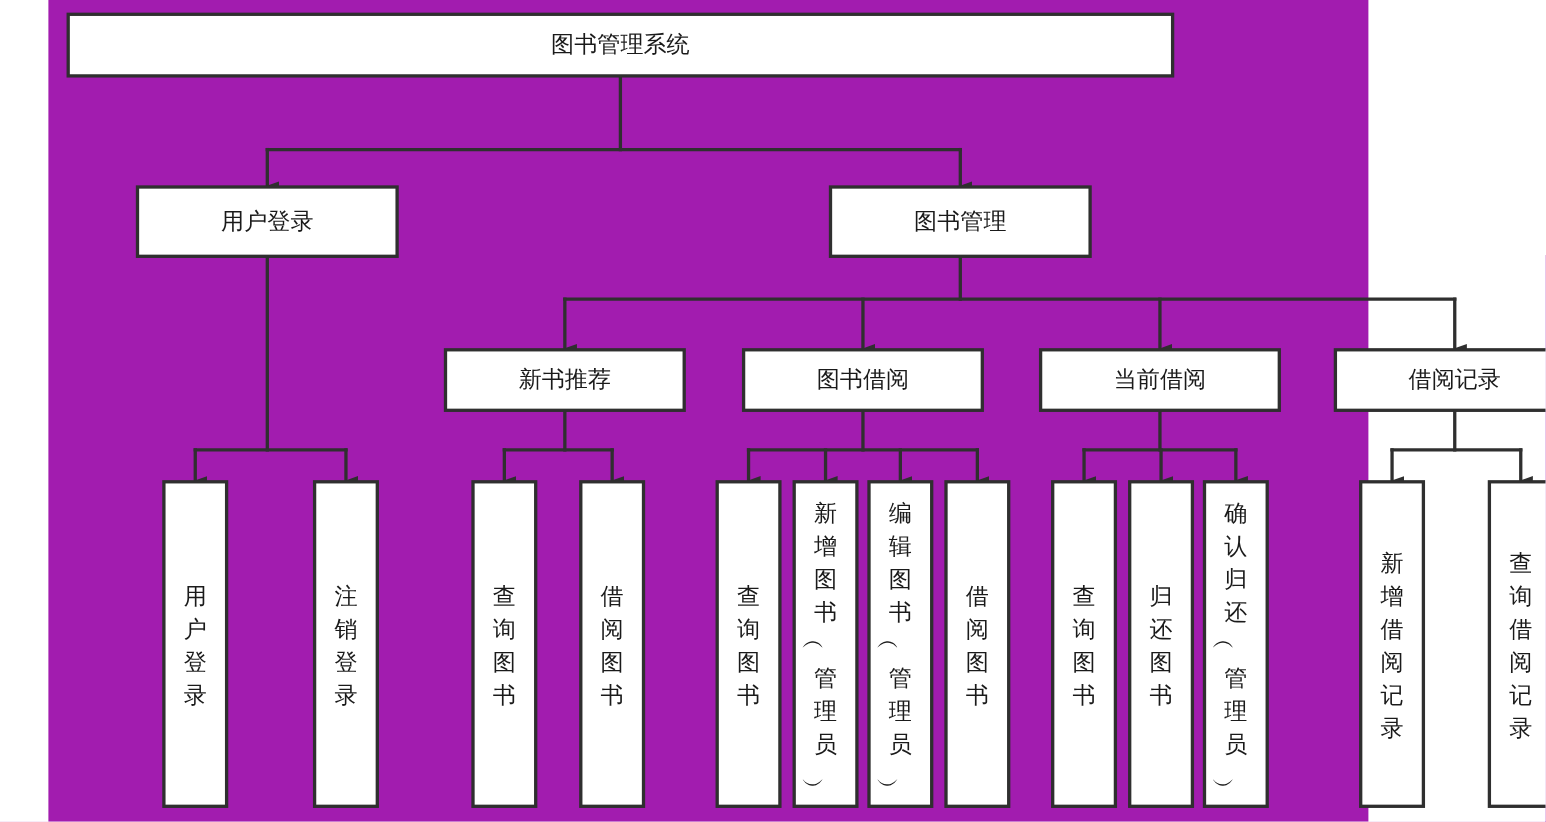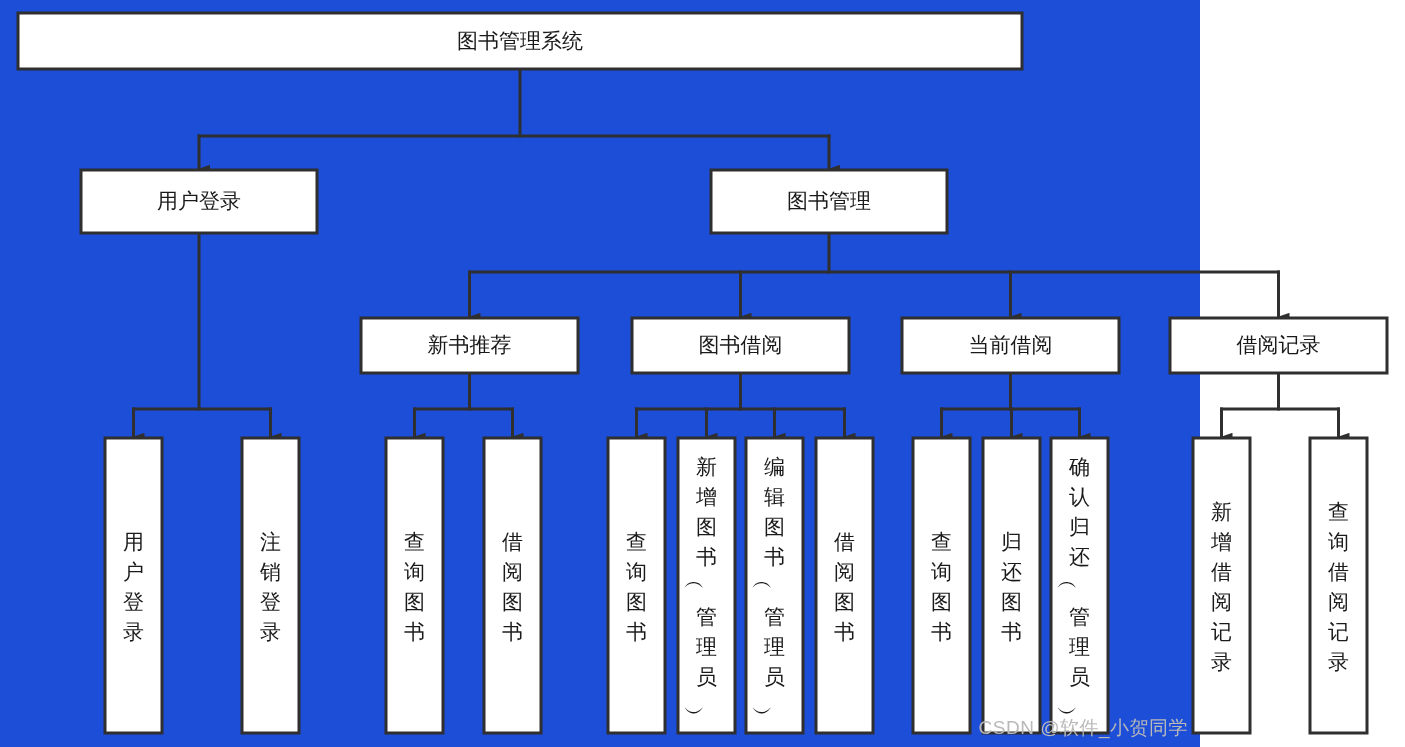--- a/index.html
+++ b/index.html
@@ -10,21 +10,22 @@
   body {
     width: 1405px;
     height: 747px;
     font-family: "Liberation Sans", "DejaVu Sans", sans-serif;
     overflow: hidden;
   }
   #diagram-root {
     position: relative;
     width: 1200px;
     height: 747px;
-    background: #1d4ed8;
+    background: #a21caf;
+    margin-left: 44px;
   }
   svg#flow-svg {
     position: absolute;
     left: 0;
     top: 0;
     width: 1405px;
     height: 747px;
   }
   .node-box {
     fill: #ffffff;
@@ -186,14 +187,13 @@
           <rect x="1193" y="438" width="57" height="295" class="node-box"></rect>
           <text x="1221.5" y="518.9" class="node-label-v"><tspan x="1221.5" dy="0">新</tspan><tspan x="1221.5" dy="30">增</tspan><tspan x="1221.5" dy="30">借</tspan><tspan x="1221.5" dy="30">阅</tspan><tspan x="1221.5" dy="30">记</tspan><tspan x="1221.5" dy="30">录</tspan></text>
         </g>
         <g>
           <rect x="1310" y="438" width="57" height="295" class="node-box"></rect>
           <text x="1338.5" y="518.9" class="node-label-v"><tspan x="1338.5" dy="0">查</tspan><tspan x="1338.5" dy="30">询</tspan><tspan x="1338.5" dy="30">借</tspan><tspan x="1338.5" dy="30">阅</tspan><tspan x="1338.5" dy="30">记</tspan><tspan x="1338.5" dy="30">录</tspan></text>
         </g>
       </g>
   </svg>
 
-  <div class="watermark">CSDN @软件_小贺同学</div>
 </div>
 
 </body></html>

